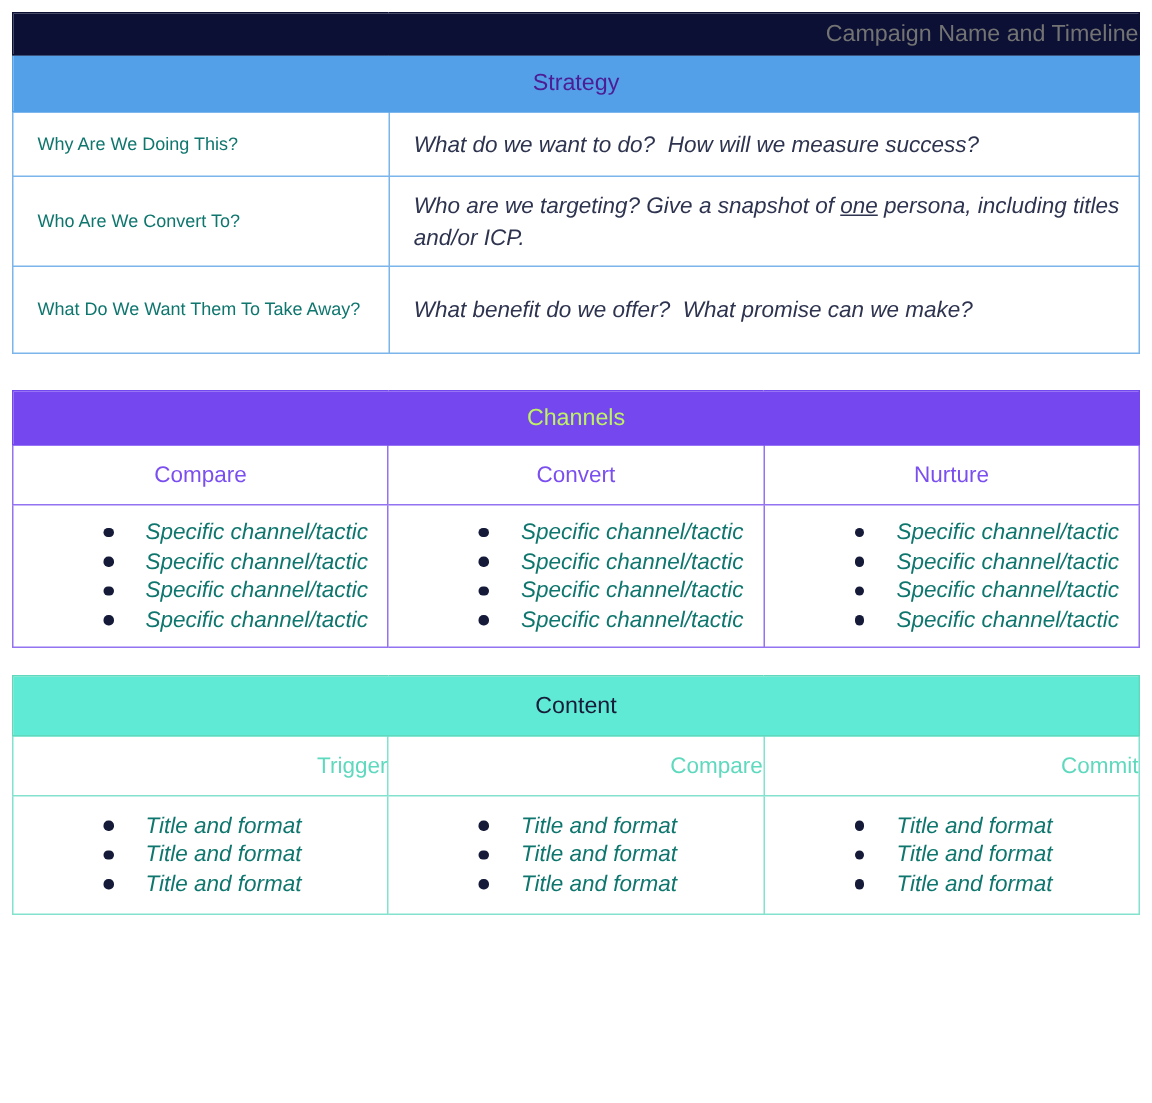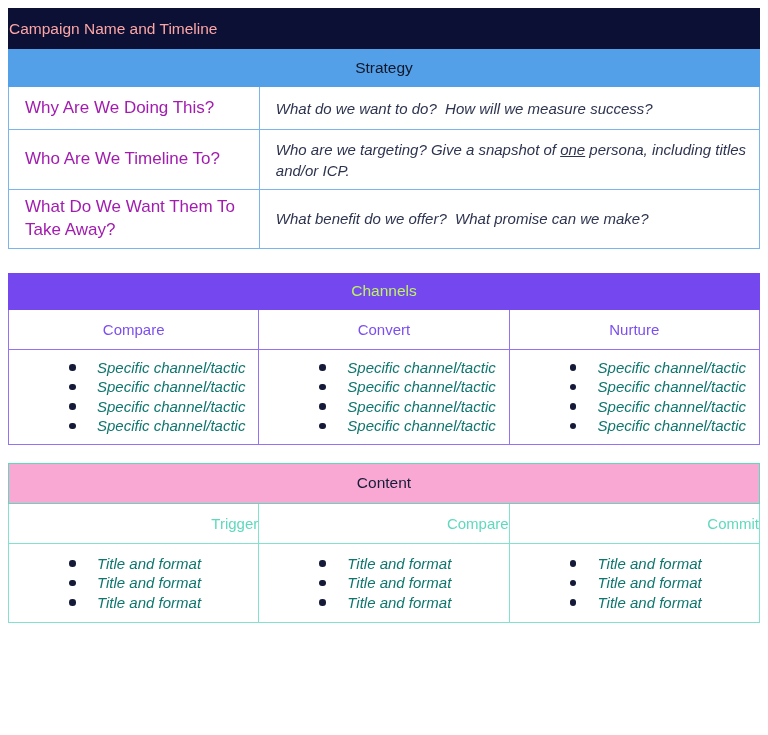--- a/index.html
+++ b/index.html
@@ -16,36 +16,36 @@
     border-collapse: collapse;
     table-layout: fixed;
   }
   td { vertical-align: middle; }
 
   
   .strategy-table td { border: 1.5px solid #7CB5EC; }
   .navy-cell {
     background: #0B1034;
     border-color: #0B1034 !important;
-    color: #fca5a5;
-    text-align: left;
-    font-size: 15.5px;
-    height: 40px;
+    color: #737373;
+    text-align: right;
+    font-size: 15.5px;
+    height: 28px;
   }
   .blue-cell {
     background: #54A0E8;
     border-color: #54A0E8 !important;
-    color: #0f172a;
+    color: #4c1d95;
     text-align: center;
     font-size: 15.5px;
     height: 38px;
   }
   .q-cell {
-    color: #a21caf;
-    font-size: 17px;
+    color: #0f766e;
+    font-size: 12px;
     line-height: 1.35;
     padding: 6px 14px 6px 16px;
   }
   .a-cell {
     color: #2E344F;
     font-style: italic;
     font-size: 15px;
     line-height: 1.4;
     padding: 6px 0 6px 16px;
     white-space: pre-wrap;
@@ -74,21 +74,21 @@
     color: #7B4FEF;
     text-align: center;
     font-size: 15px;
     height: 40px;
   }
   .channels-table .body-cell { height: 95px; }
 
   
   .content-table td { border: 1.5px solid #82E2CD; }
   .teal-cell {
-    background: #f9a8d4;
+    background: #5eead4;
     border-color: #5FD9BE !important;
     color: #171C38;
     text-align: center;
     font-size: 15.5px;
     height: 40px;
   }
   .content-table .sub-cell {
     color: #5FD9BE;
     text-align: right;
     font-size: 15px;
@@ -135,21 +135,21 @@
     <td colspan="2" class="navy-cell">Campaign Name and Timeline</td>
   </tr>
   <tr>
     <td colspan="2" class="blue-cell">Strategy</td>
   </tr>
   <tr class="sr0">
     <td class="q-cell">Why Are We Doing This?</td>
     <td class="a-cell"><span>What do we want to do?  How will we measure success?</span><span class="u"></span><span></span></td>
   </tr>
   <tr class="sr1">
-    <td class="q-cell">Who Are We Timeline To?</td>
+    <td class="q-cell">Who Are We Convert To?</td>
     <td class="a-cell"><span>Who are we targeting? Give a snapshot of </span><span class="u">one</span><span> persona, including titles and/or ICP.</span></td>
   </tr>
   <tr class="sr3">
     <td class="q-cell">What Do We Want Them To Take Away?</td>
     <td class="a-cell"><span>What benefit do we offer?  What promise can we make?</span><span class="u"></span><span></span></td>
   </tr>
 </tbody>
   </table>
 
 <div class="gap-lg"></div>

